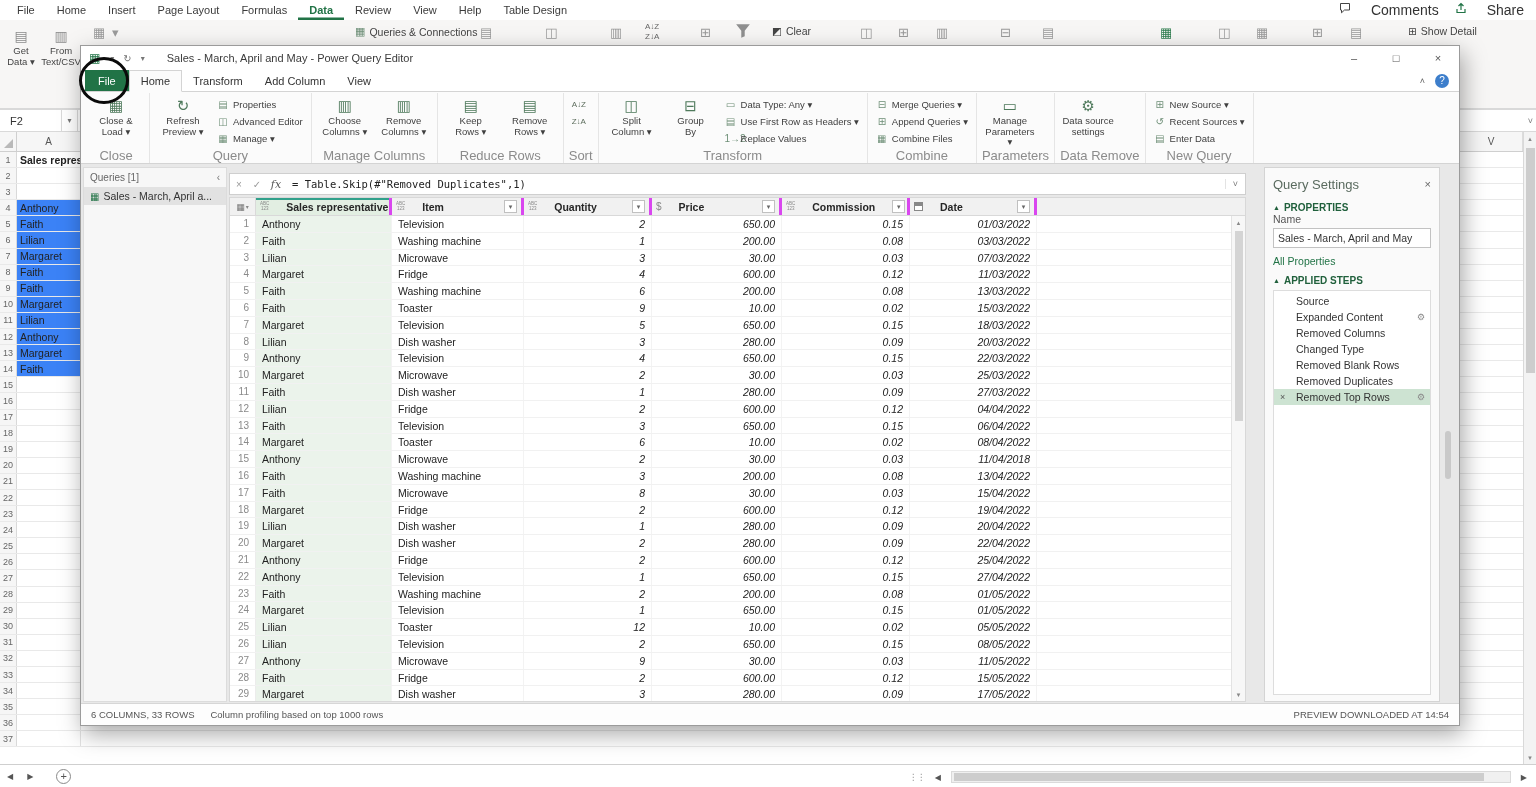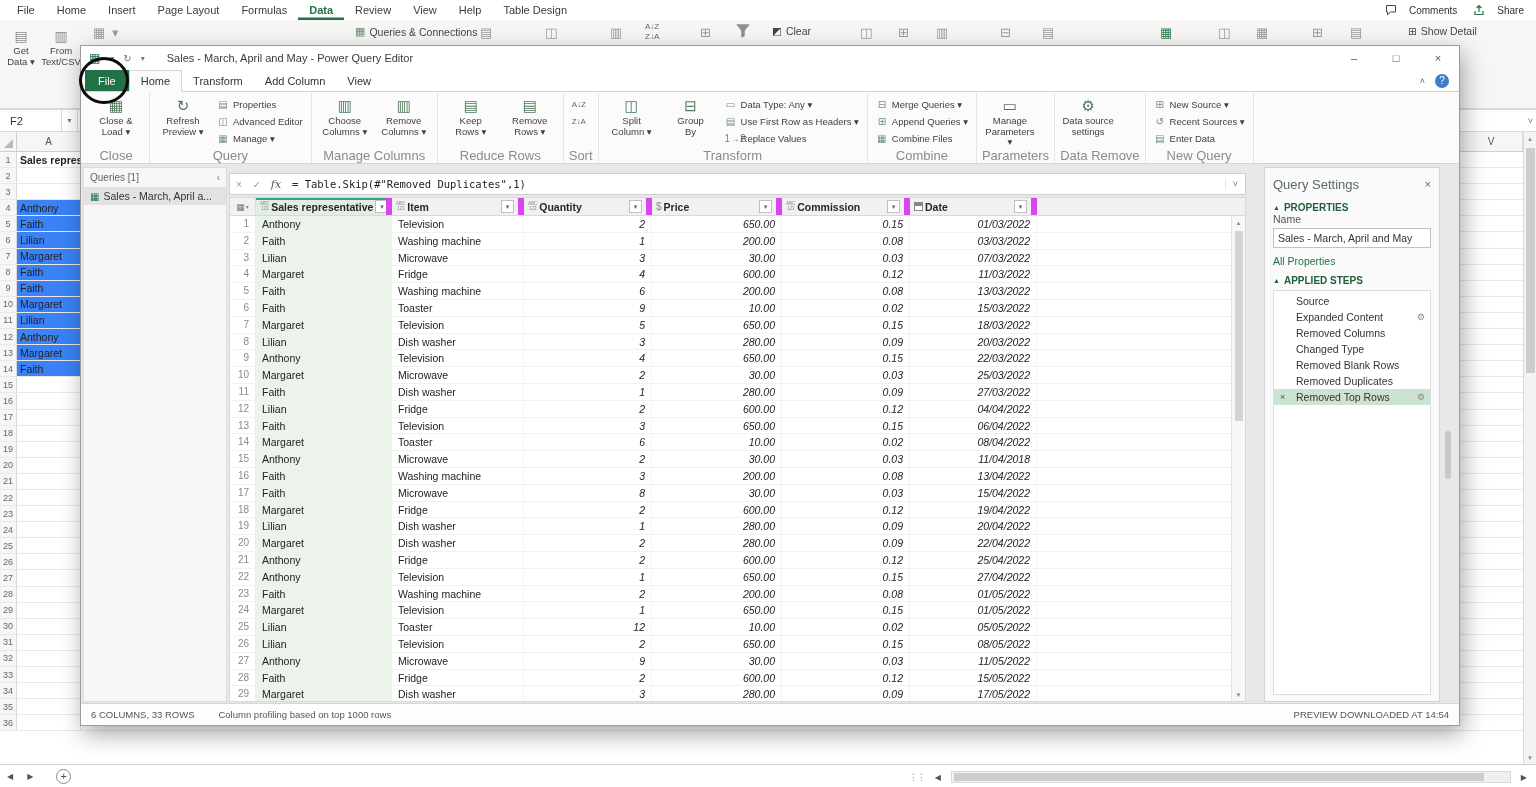--- a/index.html
+++ b/index.html
@@ -4,21 +4,21 @@
 <style>
 *{box-sizing:border-box;margin:0;padding:0}
 body{width:1536px;height:787px;font-family:"Liberation Sans","DejaVu Sans",sans-serif;font-size:11px;color:#333;background:#fff;overflow:hidden}
 .stage{position:relative;width:1536px;height:787px;background:#fff;overflow:hidden}
 
 
 .xl-tabs{position:absolute;left:0;top:0;width:100%;height:20px;background:#fff;display:flex;align-items:stretch;padding-left:6px;z-index:1}
 .xl-tab{display:flex;align-items:center;padding:0 11px;font-size:11px;color:#3b3b3b}
 .xl-tab.active{color:#217346;font-weight:bold;box-shadow:inset 0 -2.5px 0 #217346}
 .xl-actions{position:absolute;right:4px;top:0;height:20px;display:flex;align-items:center;gap:16px;padding-right:8px;z-index:2}
-.xl-act{display:flex;align-items:flex-end;gap:12px;color:#333;font-size:10px}
+.xl-act{display:flex;align-items:flex-start;gap:20px;color:#333;font-size:14px}
 
 .xl-ribbon{position:absolute;left:0;top:20px;width:100%;height:89px;background:#f7f6f5;border-bottom:1px solid #d9d9d9;z-index:1}
 .r2item{position:absolute;top:5px;display:flex;align-items:center;gap:4px;color:#444;font-size:10.5px;white-space:nowrap}
 .gph{position:absolute;top:5px;font-size:13px;color:#9a9a9a}
 .sortstack{position:absolute;left:645px;top:2px;display:flex;flex-direction:column;gap:1px;font-size:8px;color:#666;line-height:9px}
 .xl-bigbtn{position:absolute;top:8px;width:38px;display:flex;flex-direction:column;align-items:center;gap:2px;font-size:9.5px;line-height:10.5px;color:#444;text-align:center;white-space:pre-line}
 .xl-bigbtn .ic{font-size:14px;color:#8b8b8b;height:16px;line-height:16px}
 
 .xl-namerow{position:absolute;left:0;top:109px;width:100%;height:23px;background:#fff;border-top:1px solid #d9d9d9;border-bottom:1px solid #d9d9d9;display:flex;align-items:stretch;z-index:1}
 .nbox{width:62px;display:flex;align-items:center;padding-left:10px;font-size:11px;color:#333;border-right:1px solid #d9d9d9}
@@ -92,21 +92,21 @@
 .pq-fx{position:absolute;left:148px;top:127px;width:1017px;height:22px;background:#fff;border:1px solid #cfcfcf;display:flex;align-items:center;z-index:11}
 .fx-btn{width:18px;text-align:center;color:#9a9a9a;font-size:10px}
 .fx-lbl{width:20px;text-align:center;font-style:italic;font-family:"DejaVu Serif",serif;color:#555;font-size:11px}
 .fx-text{flex:1;font-family:"DejaVu Sans Mono",monospace;font-size:10.5px;color:#222;padding-left:6px;white-space:nowrap;overflow:hidden}
 .fx-exp{width:20px;text-align:center;color:#777;border-left:1px solid #e3e3e3;font-size:9px}
 
 .pq-gridwrap{position:absolute;left:148px;top:151px;width:1017px;bottom:23px;background:#fff;border:1px solid #d8d8d8;overflow:hidden;z-index:11}
 .pq-thead{display:flex;height:18px;background:#f1f1f1;border-bottom:1px solid #d9d9d9}
 .pq-corner{width:26px;min-width:26px;display:flex;align-items:center;justify-content:center;gap:1px;border-right:1px solid #d9d9d9;color:#777;font-size:9px}
 .pq-corner .ccar{font-size:6px;color:#888}
-.pq-th{display:flex;align-items:center;gap:2px;padding:0 4px;border-right:6px solid #d946ef;font-weight:bold;font-size:10.5px;color:#262626;background:#f1f1f1;position:relative;overflow:hidden;white-space:nowrap}
+.pq-th{display:flex;align-items:center;gap:17px;padding:0 4px;border-right:3px solid #d946ef;font-weight:bold;font-size:10.5px;color:#262626;background:#f1f1f1;position:relative;overflow:hidden;white-space:nowrap}
 .pq-th.selcol{background:#e2eee2}
 .pq-th.selcol::before{content:"";position:absolute;left:0;top:0;right:0;height:2px;background:#31a08b}
 .tico{display:flex;flex-direction:column;align-items:center;font-size:4.5px;line-height:4.5px;color:#888;font-weight:normal}
 .tico.cur{font-size:10px;line-height:10px}
 .calbox{width:9px;height:9px;border:1px solid #888;background:linear-gradient(#888 0 2.5px,#fff 2.5px)}
 .fbtn{margin-left:auto;width:13px;height:13px;min-width:13px;border:1px solid #c0c0c0;background:#fff;font-size:7px;display:flex;align-items:center;justify-content:center;color:#666;font-weight:normal}
 .pq-rows{position:absolute;left:0;top:18px;right:14px;bottom:0;overflow:hidden}
 .pq-tr{display:flex;height:16.8px;line-height:16.8px;border-bottom:1px solid #f1f1f1;background:#fff}
 .pq-rn{width:26px;min-width:26px;text-align:right;padding-right:6px;color:#8a8a8a;border-right:1px solid #ececec;font-size:10px}
 .pq-td{padding:0 6px;border-right:1px solid #f3f3f3;font-size:10.5px;color:#222;white-space:nowrap;overflow:hidden}
@@ -129,21 +129,21 @@
 input.nm{margin-top:3px;height:20px;border:1px solid #c2c2c2;font-size:10.5px;padding:0 4px;color:#333;background:#fff;width:100%;font-family:inherit}
 .allprops{margin-top:7px;font-size:10.5px;color:#217346}
 .steps-box{margin-top:4px;border:1px solid #ddd;background:#fff;flex:1;overflow:hidden;padding-top:2px}
 .step{position:relative;display:flex;align-items:center;height:16px;padding-left:22px;font-size:10.5px;color:#333}
 .step.sel{background:#cde3d2}
 .stepx{position:absolute;left:6px;font-size:9px;color:#555}
 .gear{margin-left:auto;margin-right:5px;font-size:9px;color:#8a8a8a}
 .mini-thumb{position:absolute;right:8px;top:385px;width:6px;height:48px;background:#c9c9c9;border-radius:3px;z-index:12}
 
 .pq-status{position:absolute;left:0;right:0;bottom:0;height:22px;background:#fdfdfd;border-top:1px solid #d6d6d6;display:flex;align-items:center;padding:0 10px;font-size:9.5px;color:#555}
-.st-mid{margin-left:24px}
+.st-mid{margin-left:16px}
 .st-right{margin-left:auto}
 
 .annot{position:absolute;left:79px;top:57px;width:50px;height:47px;border:3px solid #0a0a0a;border-radius:50%;z-index:60;pointer-events:none}
 svg{display:block}
 </style>
 </head>
 <body>
 
 <div class="stage">
 
@@ -383,20 +383,24 @@
         <div class="xl-cell"></div>
       </div>
       <div class="xl-row">
         <div class="xl-rownum">35</div>
         <div class="xl-cell"></div>
       </div>
       <div class="xl-row">
         <div class="xl-rownum">36</div>
         <div class="xl-cell"></div>
       </div>
+      <div class="xl-row">
+        <div class="xl-rownum">37</div>
+        <div class="xl-cell"></div>
+      </div>
     </div>
 
   <div class="xl-vscroll">
     <span class="vsar">▲</span>
     <span class="xl-vthumb"></span>
     <span class="vsar bot">▼</span>
   </div>
 
   <div class="xl-sheetbar">
     <span class="navar">◀</span>

